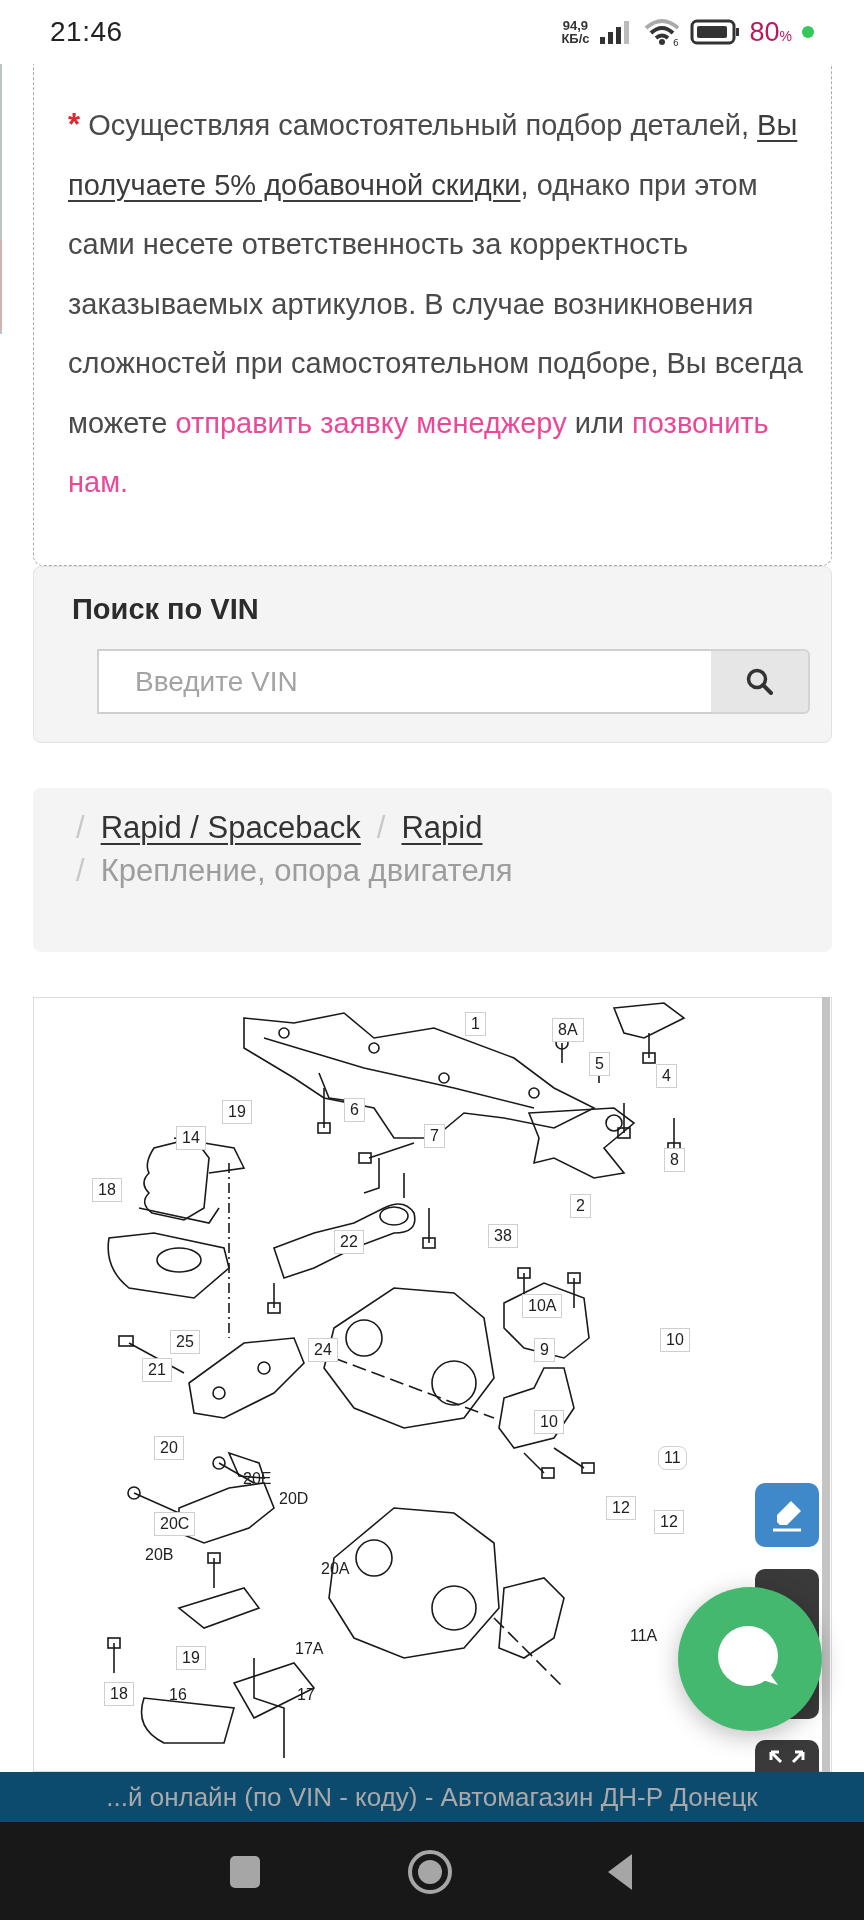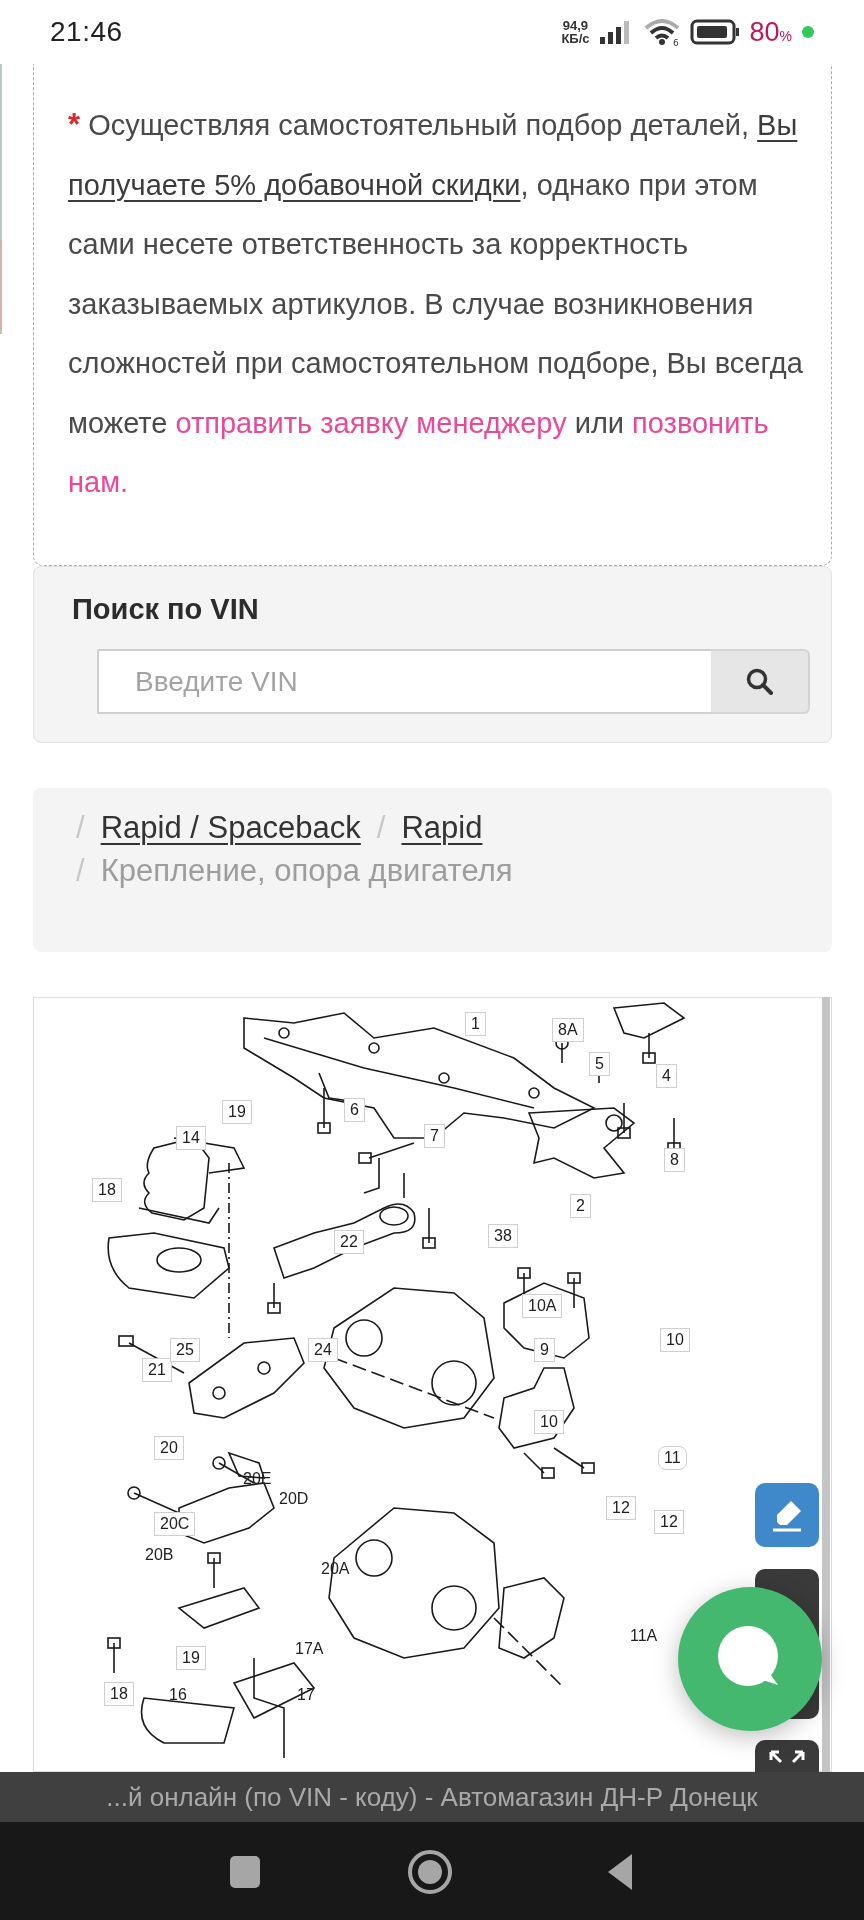--- a/index.html
+++ b/index.html
@@ -48,21 +48,21 @@
   .callout.plain { border: none; background: transparent; }
   .scrollbar { position: absolute; left: 822px; top: 997px; width: 8px; height: 775px; background: #c4c4c4; }
 
   
   .fab-edit { position: absolute; left: 755px; top: 1483px; width: 64px; height: 64px; background: #3f88c9; border-radius: 10px; display: flex; align-items: center; justify-content: center; }
   .fab-dark { position: absolute; left: 755px; top: 1569px; width: 64px; height: 150px; background: #3a3a3a; border-radius: 10px; }
   .fab-expand { position: absolute; left: 755px; top: 1740px; width: 64px; height: 50px; background: #3a3a3a; border-radius: 10px 10px 0 0; display: flex; align-items: flex-start; justify-content: center; padding-top: 8px; }
   .chat-fab { position: absolute; left: 678px; top: 1587px; width: 144px; height: 144px; border-radius: 50%; background: #44b86f; box-shadow: 0 6px 24px rgba(0,0,0,0.25); display: flex; align-items: center; justify-content: center; }
 
   
-  .title-bar { position: absolute; left: 0; top: 1772px; width: 864px; height: 50px; background: #404040; color: #a9a9a9; font-size: 26px; text-align: center; line-height: 50px; }
+  .title-bar { position: absolute; left: 0; top: 1772px; width: 864px; height: 50px; background: #0c4a6e; color: #a9a9a9; font-size: 26px; text-align: center; line-height: 50px; }
   .nav-bar { position: absolute; left: 0; top: 1822px; width: 864px; height: 98px; background: #181818; }
   .nav-btn { position: absolute; top: 20px; width: 60px; height: 60px; display: flex; align-items: center; justify-content: center; }
 </style>
 </head>
 <body>
 
 <div class="status-bar">
   <span class="status-time">21:46</span>
   <div class="status-right">
     <div class="net-speed">
@@ -241,21 +241,21 @@
   <span class="callout" style="left:120px;top:438px;">20</span>
   <span class="callout plain" style="left:282px;top:560px;">20A</span>
   <span class="callout plain" style="left:106px;top:546px;">20B</span>
   <span class="callout" style="left:120px;top:514px;">20C</span>
   <span class="callout plain" style="left:240px;top:490px;">20D</span>
   <span class="callout plain" style="left:204px;top:470px;">20E</span>
   <span class="callout" style="left:108px;top:360px;">21</span>
   <span class="callout" style="left:300px;top:232px;">22</span>
   <span class="callout" style="left:454px;top:226px;">38</span>
   <span class="callout" style="left:274px;top:340px;">24</span>
-  <span class="callout" style="left:136px;top:340px;">25</span>
+  <span class="callout" style="left:136px;top:332px;">25</span>
 </div>
 <div class="scrollbar"></div>
 
 <div class="fab-edit">
   <svg width="40" height="40" viewBox="0 0 40 40">
     <path d="M24 6 L34 16 L20 30 L13 30 L10 27 L10 20 Z" fill="#fff"></path>
     <line x1="6" y1="35" x2="34" y2="35" stroke="#fff" stroke-width="3"></line>
   </svg>
 </div>
 <div class="fab-dark"></div>

